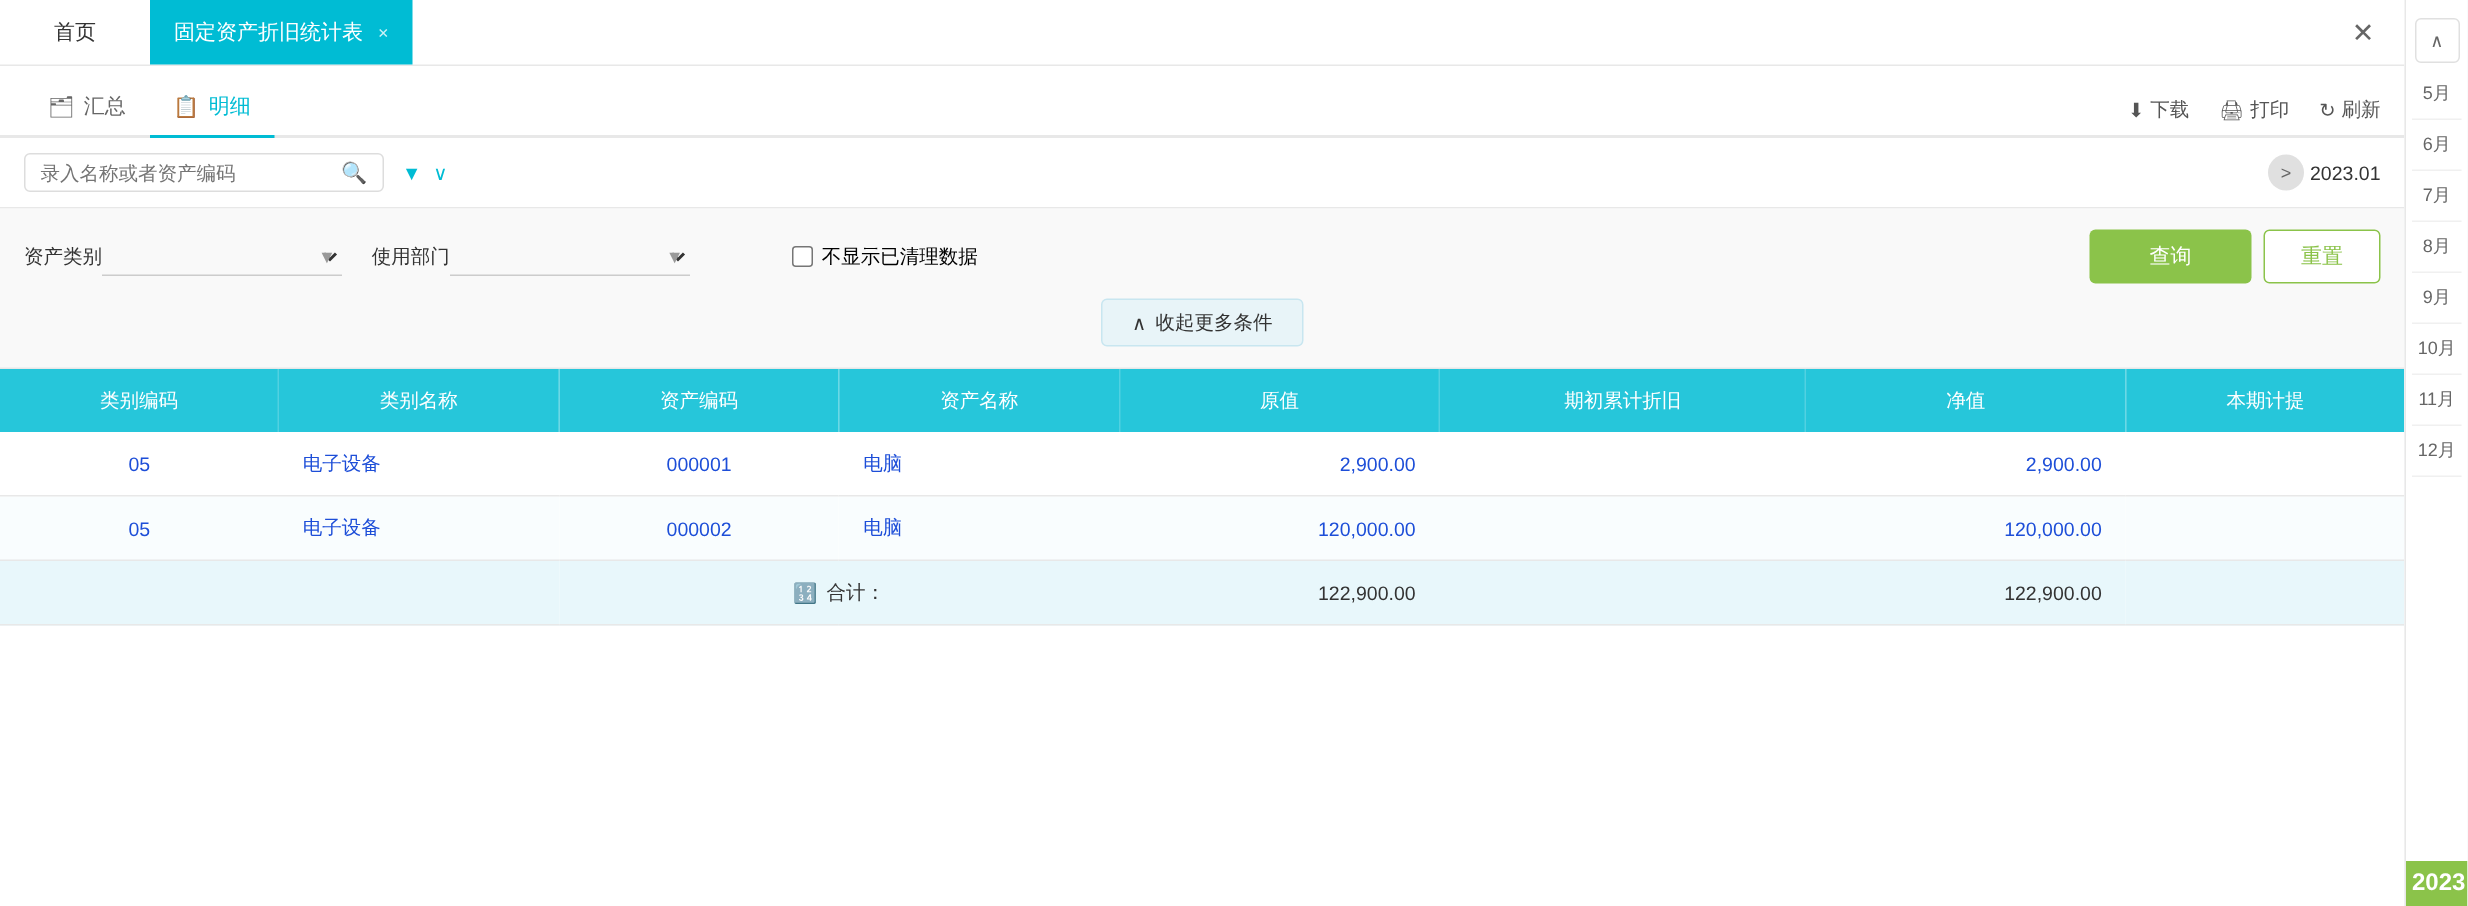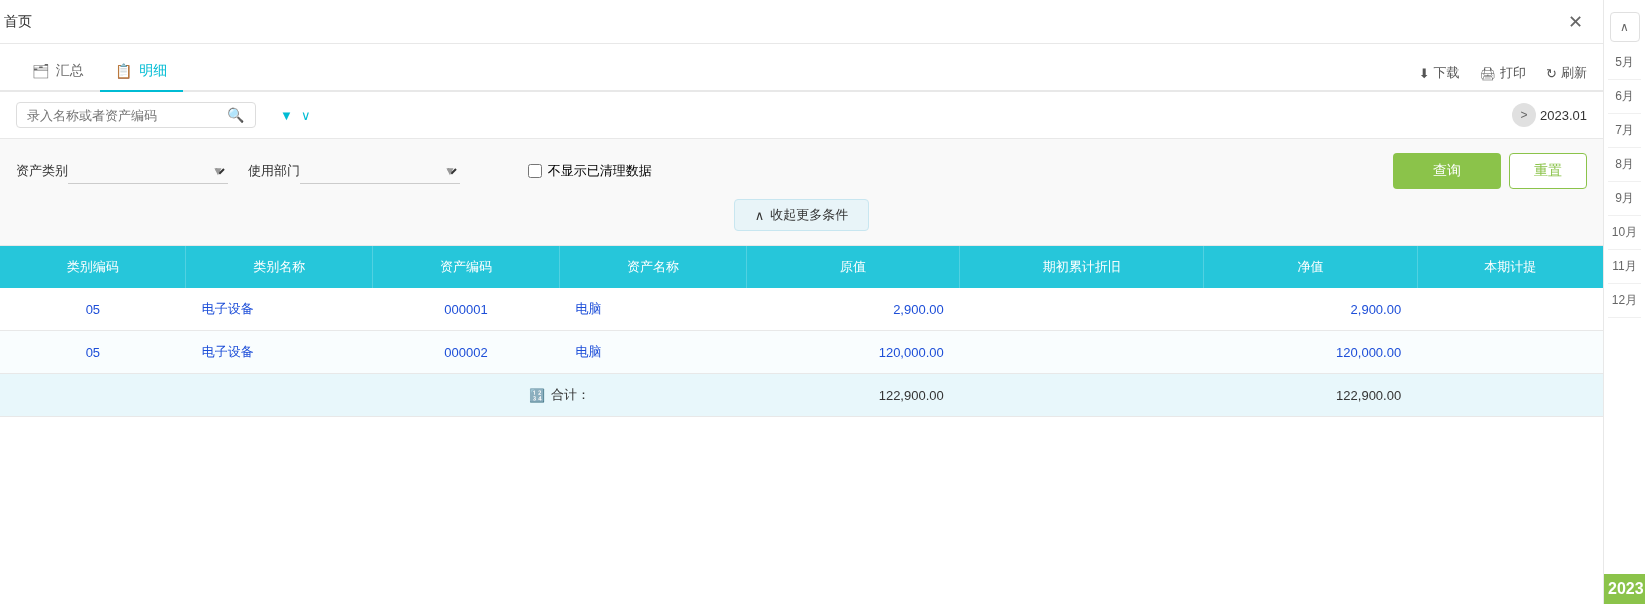--- a/index.html
+++ b/index.html
@@ -27,21 +27,21 @@
     .top-nav {
       display: flex;
       align-items: center;
       background: #fff;
       height: 44px;
       padding: 0 0 0 0;
       border-bottom: 1px solid #e8e8e8;
       position: relative;
     }
     .nav-home {
-      padding: 0 4px;
+      padding: 0 36px;
       font-size: 14px;
       color: #333;
       cursor: pointer;
       height: 100%;
       display: flex;
       align-items: center;
     }
     .nav-tab {
       display: flex;
       align-items: center;
@@ -111,21 +111,21 @@
       color: #555;
       font-size: 13px;
     }
 
     
     .filter-area {
       background: #fff;
       padding: 10px 16px;
       display: flex;
       align-items: center;
-      gap: 24px;
+      gap: 12px;
       border-bottom: 1px solid #e8e8e8;
     }
     .search-input-wrapper {
       display: flex;
       align-items: center;
       border: 1px solid #ddd;
       border-radius: 4px;
       padding: 4px 10px;
       width: 240px;
       background: #fff;
@@ -368,20 +368,24 @@
       font-size: 12px;
     }
   </style>
 </head>
 <body>
 
 <div class="main-content">
 
   <div class="top-nav">
     <span class="nav-home">首页</span>
+    <div class="nav-tab">
+      <span>固定资产折旧统计表</span>
+      <span class="close-btn">×</span>
+    </div>
     <span class="close-window">✕</span>
   </div>
 
   <div class="tab-bar">
     <div class="tab-item">
       <span class="tab-icon">🗂</span>
       <span>汇总</span>
     </div>
     <div class="tab-item active">
       <span class="tab-icon">📋</span>

